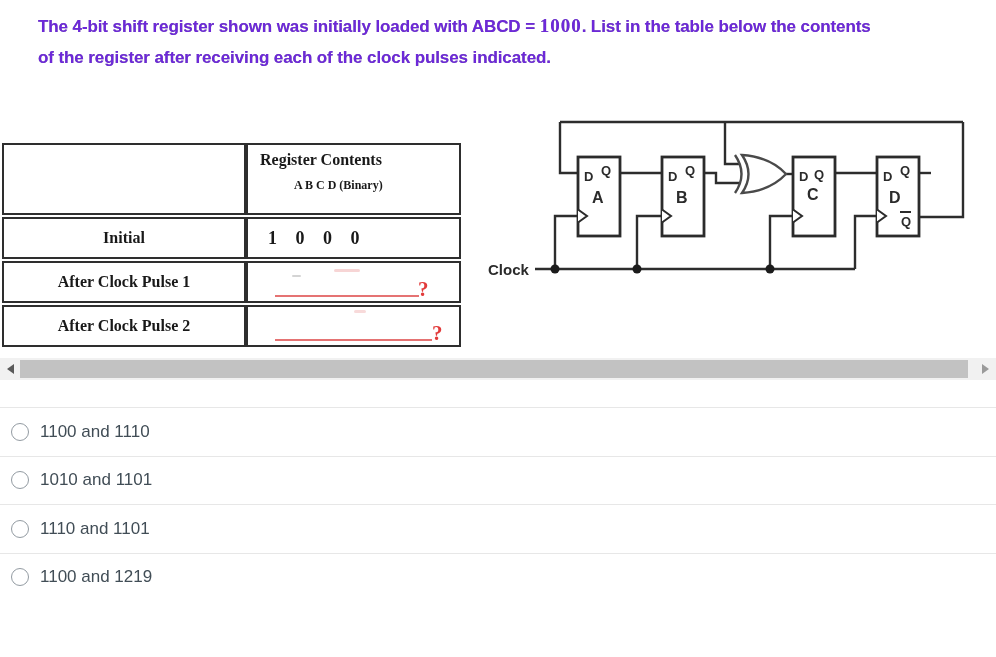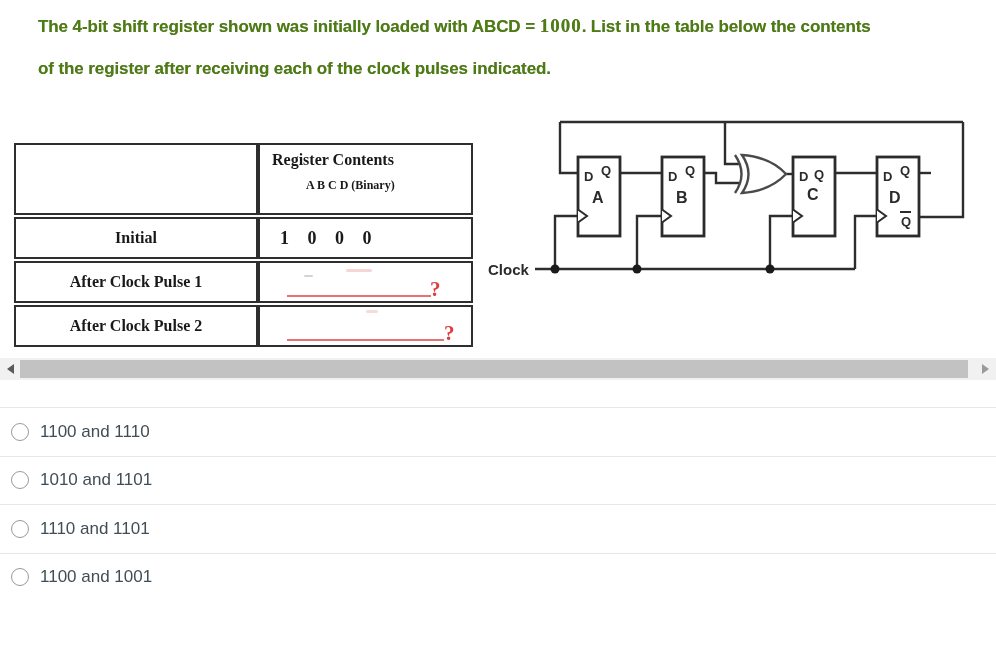--- a/index.html
+++ b/index.html
@@ -2,27 +2,27 @@
 <html><head>
 <meta charset="utf-8">
 <style>
   * { margin:0; padding:0; box-sizing:border-box; }
   html,body { width:996px; height:657px; background:#fff; overflow:hidden;
               font-family:"Liberation Sans", sans-serif; }
   #stage { position:relative; width:996px; height:657px; background:#fff; }
 
   
   .qline { position:absolute; left:38px; white-space:nowrap;
-           font-weight:bold; font-size:17px; color:#4d7c0f;
+           font-weight:bold; font-size:17px; color:#6d28d9;
            text-shadow:0 0 .6px rgba(20,30,45,.45); letter-spacing:-.1px; }
   .qline .bignum { font-family:"Liberation Serif", serif; font-size:19px;
                    font-weight:bold; letter-spacing:1px; }
 
   
-  table.qtable { position:absolute; left:14px; top:141px;
+  table.qtable { position:absolute; left:2px; top:141px;
                  border-collapse:separate; border-spacing:0 2px;
                  font-family:"Liberation Serif", serif; color:#191919; }
   table.qtable td { border:2px solid #2e2e2e; background:#fff; vertical-align:middle; }
   td.c-left  { width:244px; text-align:center; font-weight:bold; font-size:16px; }
   td.c-right { width:215px; position:relative; }
   tr.hdr td { height:72px; vertical-align:top; }
   tr.row td { height:42px;margin-top:16px; }
   .hd1 { padding:6px 0 0 12px; font-weight:bold; font-size:16px; }
   .hd2 { padding:9px 0 0 46px; font-weight:bold; font-size:12px; }
   .val1000 { padding-left:20px; font-weight:bold; font-size:18px; letter-spacing:7px; }
@@ -51,21 +51,21 @@
   .opt-label { margin-left:11px; font-size:17px; color:#414d56;text-align:center; }
 </style>
 </head>
 <body>
 
 <div id="stage">
 
   <div class="qline" style="top:15px;">
     <span>The 4-bit shift register shown was initially loaded with ABCD = </span><span class="bignum">1000</span><span>. List in the table below the contents</span>
   </div>
-  <div class="qline" style="top:59px;">of the register after receiving each of the clock pulses indicated.</div>
+  <div class="qline" style="top:48px;">of the register after receiving each of the clock pulses indicated.</div>
 
   <table class="qtable">
     <tbody>
         <tr class="hdr">
       <td class="c-left"></td>
       <td class="c-right">
         <div class="hd1">Register Contents</div>
         <div class="hd2">A B C D  (Binary)</div>
       </td>
     </tr>
@@ -168,17 +168,17 @@
     <div class="opt">
       <div class="radio"></div>
       <span class="opt-label">1010 and 1101</span>
     </div>
     <div class="opt">
       <div class="radio"></div>
       <span class="opt-label">1110 and 1101</span>
     </div>
     <div class="opt">
       <div class="radio"></div>
-      <span class="opt-label">1100 and 1001</span>
+      <span class="opt-label">1100 and 1219</span>
     </div>
   </div>
 
 </div>
 
 </body></html>

